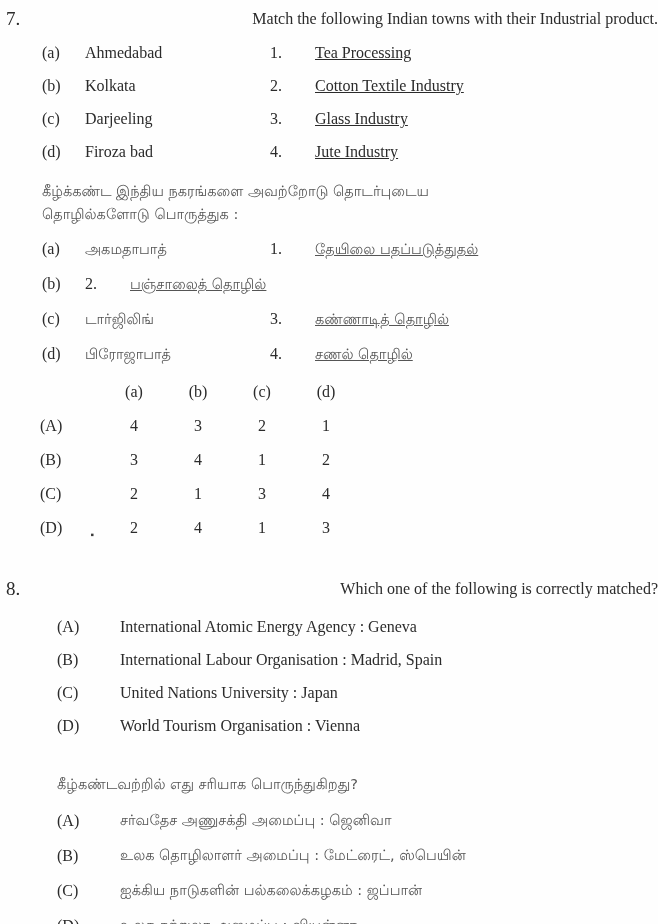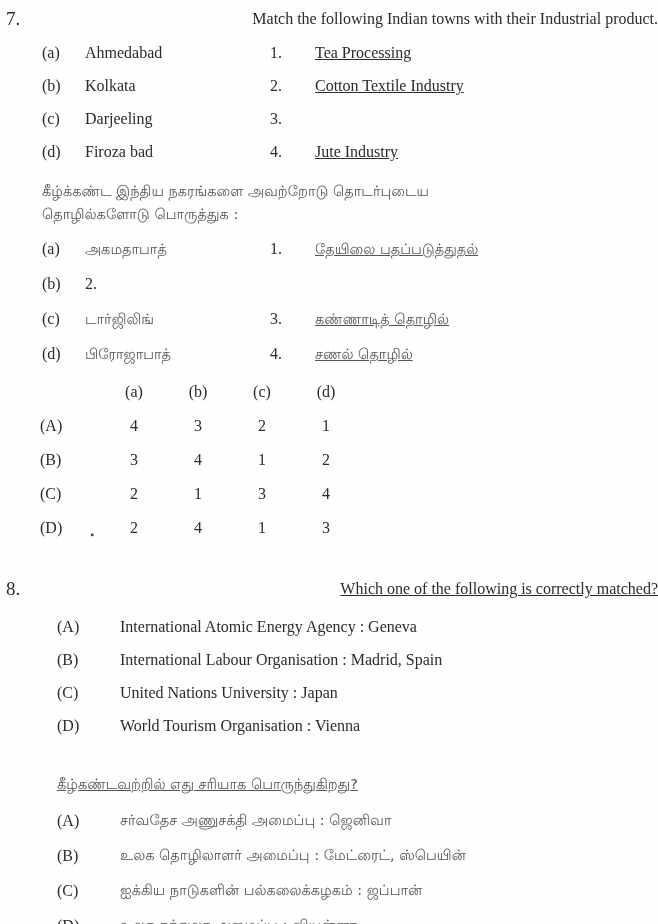--- a/index.html
+++ b/index.html
@@ -38,21 +38,21 @@
   .mx-cell{width:64px;flex:0 0 auto;text-align:center;}
   .mx-header .mx-cell{text-align:center;}
   .artifact-dot{position:absolute;right:8px;top:7px;font-size:10px;color:#3a3a3a;}
   
   .opt-list{margin-left:57px;margin-top:16px;}
   .opt-row{display:flex;line-height:21px;margin-bottom:12px;}
   .o-lbl{width:43px;flex:0 0 auto;}
   .o-text{flex:1;margin-left:20px;}
   .opt-list.ta-list .opt-row{margin-bottom:14px;}
   .opt-list.ta-list .o-lbl{color:#2b2b2b;font-family:"Liberation Serif",serif;font-size:16px;}
-  .q8-ta-heading{margin-left:57px;margin-top:40px;text-decoration:underline;}
+  .q8-ta-heading{margin-left:57px;margin-top:40px;}
   .spacer-q8{height:26px;}
 </style>
 </head>
 <body>
 
 <div class="page">
 
   <section>
 
     <div class="q-head">
@@ -70,20 +70,21 @@
       <div class="match-row">
         <span class="m-lbl">(b)</span>
         <span class="m-item">Kolkata</span>
         <span class="m-num">2.</span>
         <span class="m-prod">Cotton Textile Industry</span>
       </div>
       <div class="match-row">
         <span class="m-lbl">(c)</span>
         <span class="m-item">Darjeeling</span>
         <span class="m-num">3.</span>
+        <span class="m-prod">Glass Industry</span>
       </div>
       <div class="match-row">
         <span class="m-lbl">(d)</span>
         <span class="m-item">Firoza bad</span>
         <span class="m-num">4.</span>
         <span class="m-prod">Jute Industry</span>
       </div>
     </div>
 
     <div class="ta-heading ta">
@@ -94,20 +95,21 @@
     <div class="match-list ta-list">
       <div class="match-row ta">
         <span class="m-lbl" style="color:#2b2b2b;font-family:'Liberation Serif',serif;font-size:16px;">(a)</span>
         <span class="m-item">அகமதாபாத்</span>
         <span class="m-num">1.</span>
         <span class="m-prod">தேயிலை பதப்படுத்துதல்</span>
       </div>
       <div class="match-row ta">
         <span class="m-lbl" style="color:#2b2b2b;font-family:'Liberation Serif',serif;font-size:16px;">(b)</span>
         <span class="m-num">2.</span>
+        <span class="m-prod">பஞ்சாலைத் தொழில்</span>
       </div>
       <div class="match-row ta">
         <span class="m-lbl" style="color:#2b2b2b;font-family:'Liberation Serif',serif;font-size:16px;">(c)</span>
         <span class="m-item">டார்ஜிலிங்</span>
         <span class="m-num">3.</span>
         <span class="m-prod">கண்ணாடித் தொழில்</span>
       </div>
       <div class="match-row ta">
         <span class="m-lbl" style="color:#2b2b2b;font-family:'Liberation Serif',serif;font-size:16px;">(d)</span>
         <span class="m-item">பிரோஜாபாத்</span>
@@ -157,21 +159,21 @@
       </div>
     </div>
 
   </section>
 
   <div class="spacer-q8"></div>
   <section>
 
     <div class="q-head">
       <span class="q-num">8.</span>
-      <span class="q-text" style="padding-left:26px;text-decoration:underline;">Which one of the following is correctly matched?</span>
+      <span class="q-text" style="padding-left:26px;">Which one of the following is correctly matched?</span>
     </div>
 
     <div class="opt-list">
       <div class="opt-row">
         <span class="o-lbl">(A)</span>
         <span class="o-text">International Atomic Energy Agency : Geneva</span>
       </div>
       <div class="opt-row">
         <span class="o-lbl">(B)</span>
         <span class="o-text">International Labour Organisation : Madrid, Spain</span>

